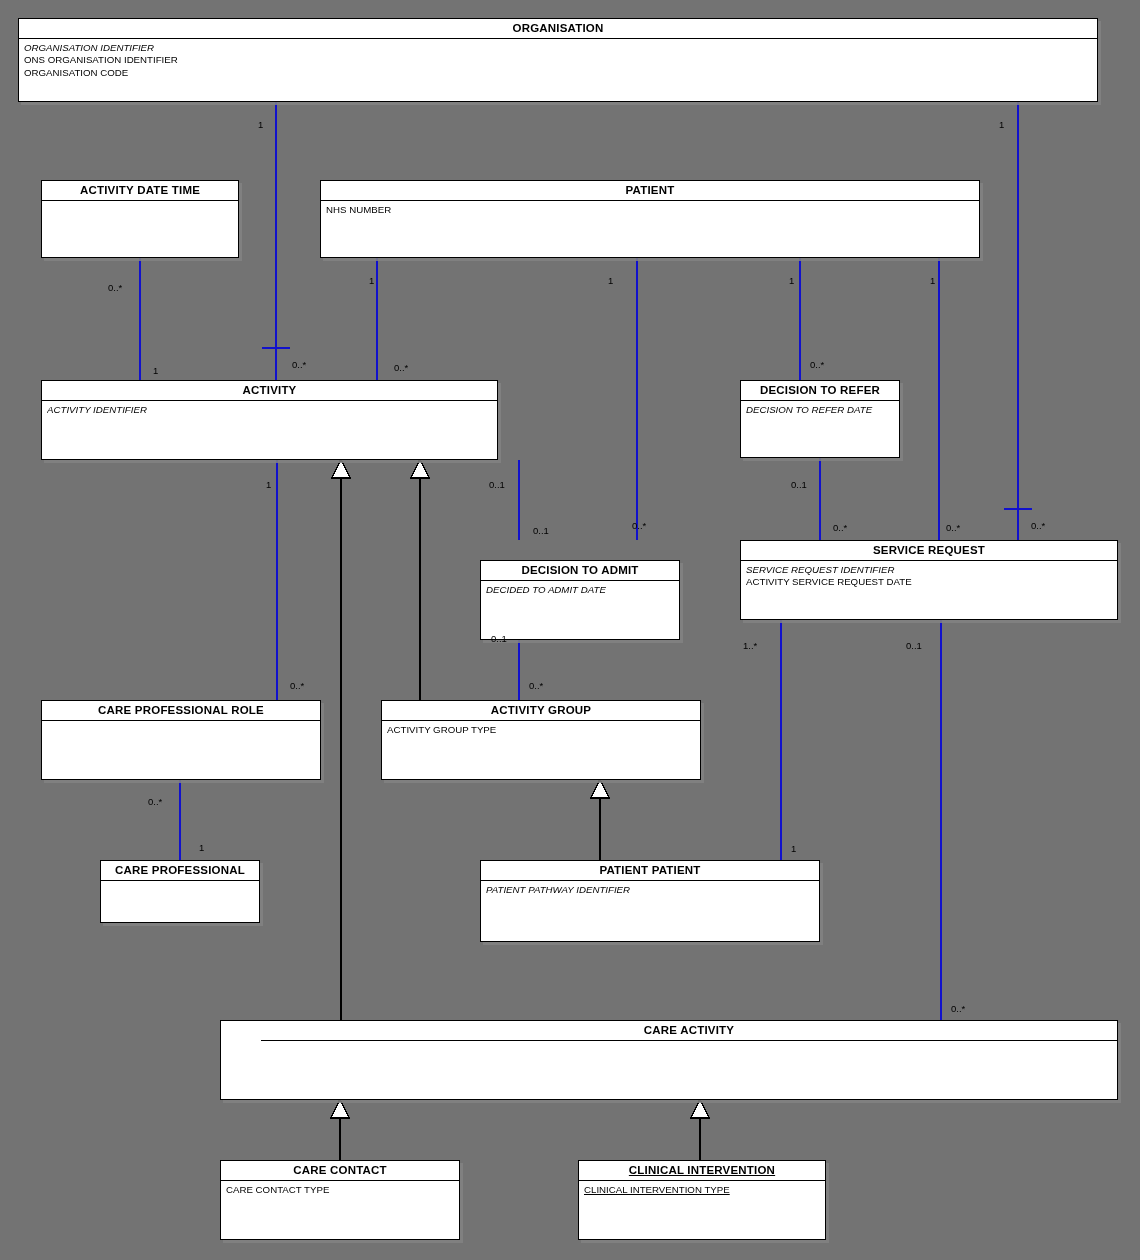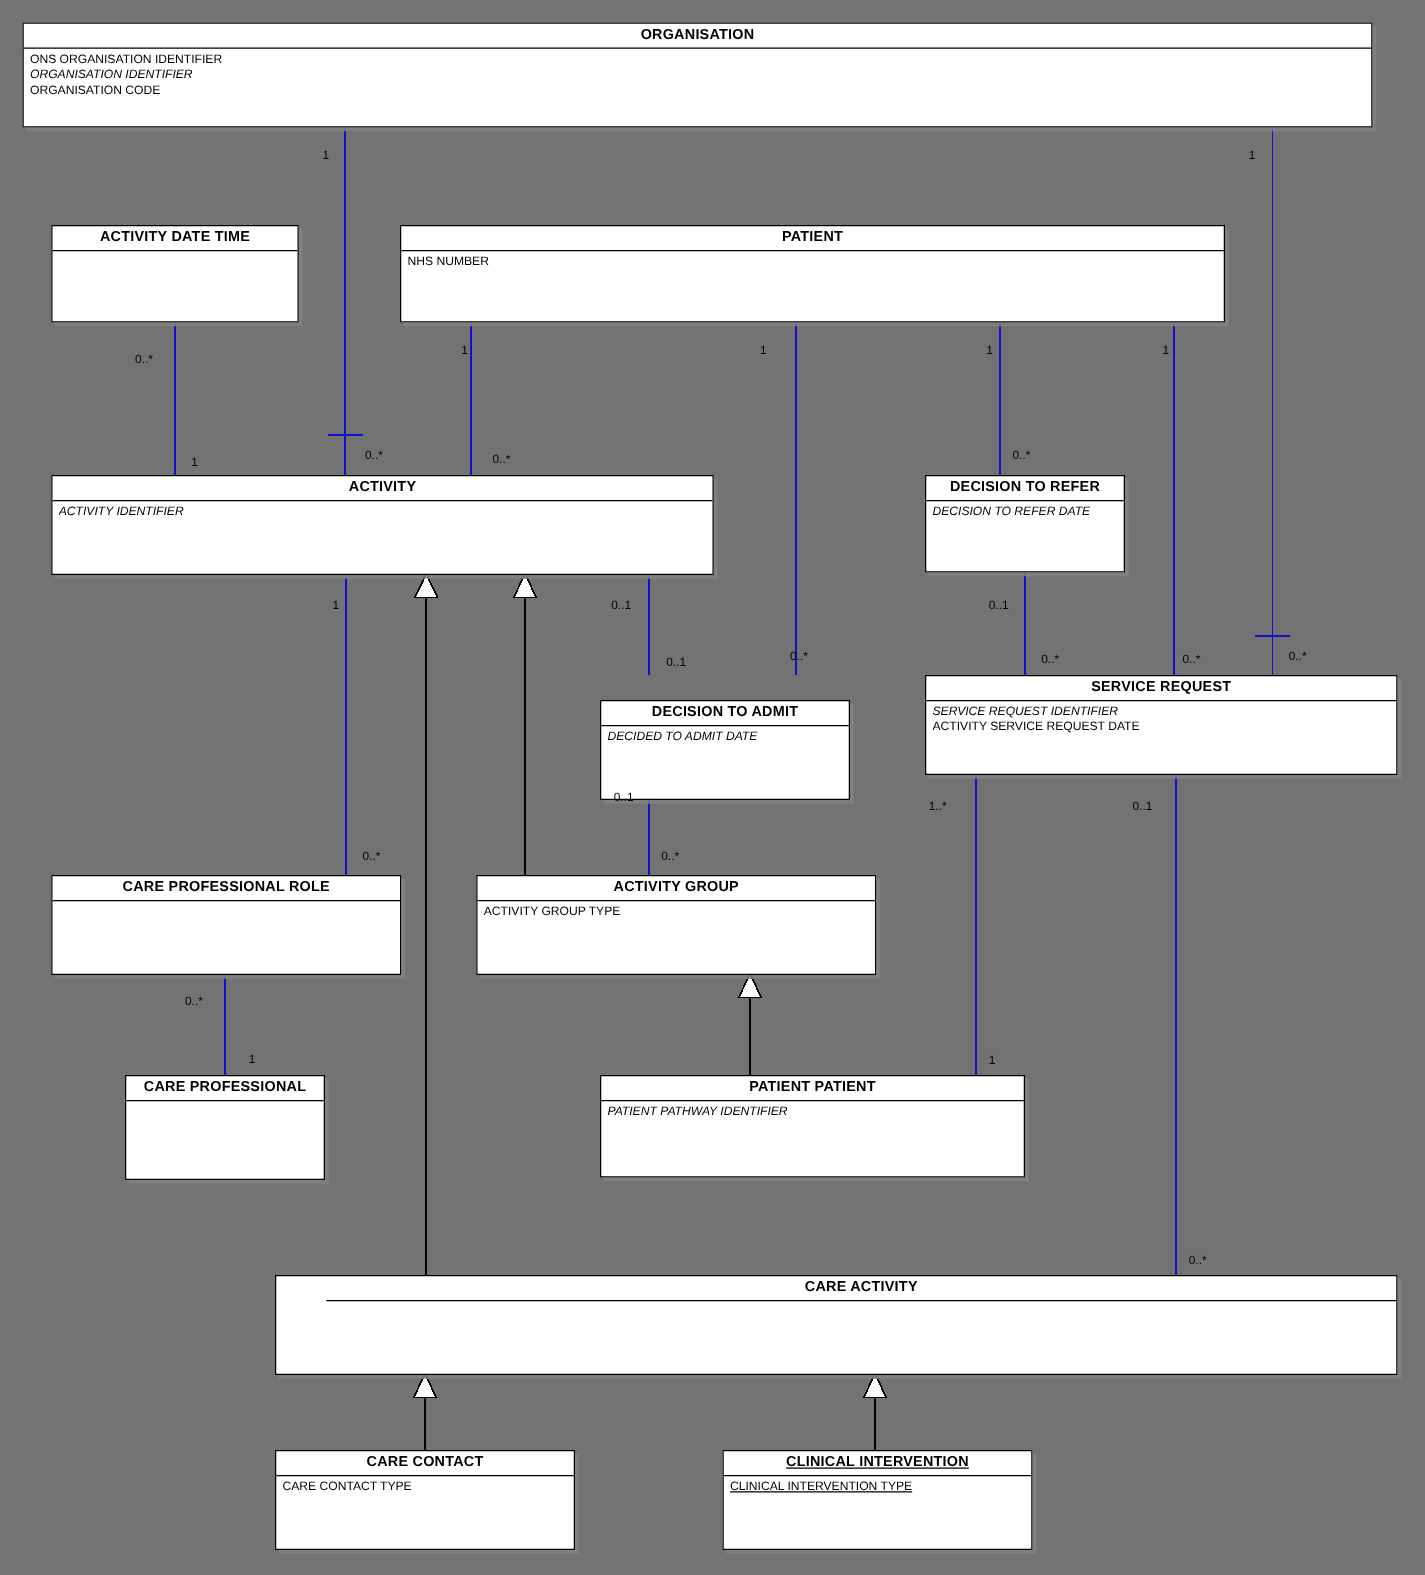--- a/index.html
+++ b/index.html
@@ -121,36 +121,36 @@
 
       <line x1="700" y1="1116" x2="700" y2="1160"></line>
       <polygon points="700,1099 691,1118 709,1118" fill="#ffffff" stroke="#000000" stroke-width="1.4"></polygon>
     </g>
   </svg>
 
   <div id="entity-layer">
       <div class="entity" style="left: 18px; top: 18px; width: 1080px; height: 84px;">
         <div class="ent-title">ORGANISATION</div>
         <div class="ent-attrs">
+          <div class="attr pk">ORGANISATION IDENTIFIER</div>
           <div class="attr">ONS ORGANISATION IDENTIFIER</div>
-          <div class="attr pk">ORGANISATION IDENTIFIER</div>
           <div class="attr">ORGANISATION CODE</div>
         </div>
       </div>
       <div class="entity" style="left: 41px; top: 180px; width: 198px; height: 78px;">
         <div class="ent-title">ACTIVITY DATE TIME</div>
         <div class="ent-attrs"></div>
       </div>
       <div class="entity" style="left: 320px; top: 180px; width: 660px; height: 78px;">
         <div class="ent-title">PATIENT</div>
         <div class="ent-attrs">
           <div class="attr">NHS NUMBER</div>
         </div>
       </div>
-      <div class="entity" style="left: 41px; top: 380px; width: 530px; height: 80px;">
+      <div class="entity" style="left: 41px; top: 380px; width: 457px; height: 80px;">
         <div class="ent-title">ACTIVITY</div>
         <div class="ent-attrs">
           <div class="attr pk">ACTIVITY IDENTIFIER</div>
         </div>
       </div>
       <div class="entity" style="left: 740px; top: 380px; width: 160px; height: 78px;">
         <div class="ent-title">DECISION TO REFER</div>
         <div class="ent-attrs">
           <div class="attr pk">DECISION TO REFER DATE</div>
         </div>
@@ -171,21 +171,21 @@
       <div class="entity" style="left: 41px; top: 700px; width: 280px; height: 80px;">
         <div class="ent-title">CARE PROFESSIONAL ROLE</div>
         <div class="ent-attrs"></div>
       </div>
       <div class="entity" style="left: 381px; top: 700px; width: 320px; height: 80px;">
         <div class="ent-title">ACTIVITY GROUP</div>
         <div class="ent-attrs">
           <div class="attr">ACTIVITY GROUP TYPE</div>
         </div>
       </div>
-      <div class="entity" style="left: 100px; top: 860px; width: 160px; height: 84px;">
+      <div class="entity" style="left: 100px; top: 860px; width: 160px; height: 63px;">
         <div class="ent-title">CARE PROFESSIONAL</div>
         <div class="ent-attrs"></div>
       </div>
       <div class="entity" style="left: 480px; top: 860px; width: 340px; height: 82px;">
         <div class="ent-title">PATIENT PATIENT</div>
         <div class="ent-attrs">
           <div class="attr pk">PATIENT PATHWAY IDENTIFIER</div>
         </div>
       </div>
       <div class="entity" style="left: 220px; top: 1020px; width: 898px; height: 80px; padding-left: 40px;">

